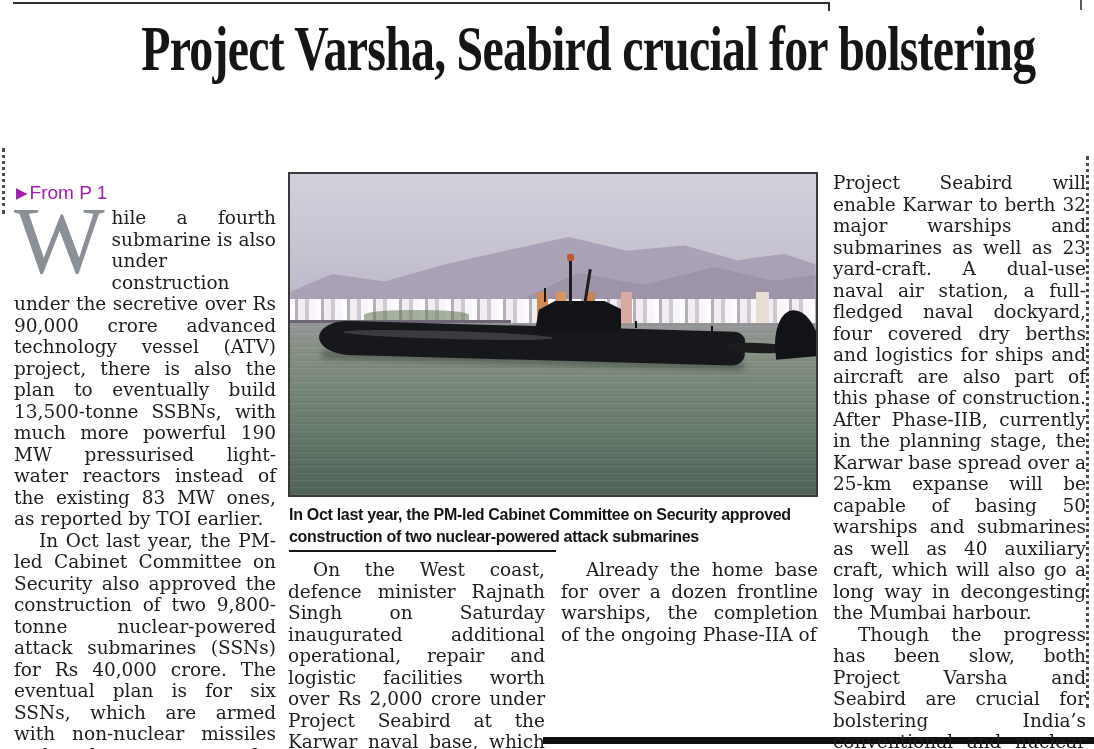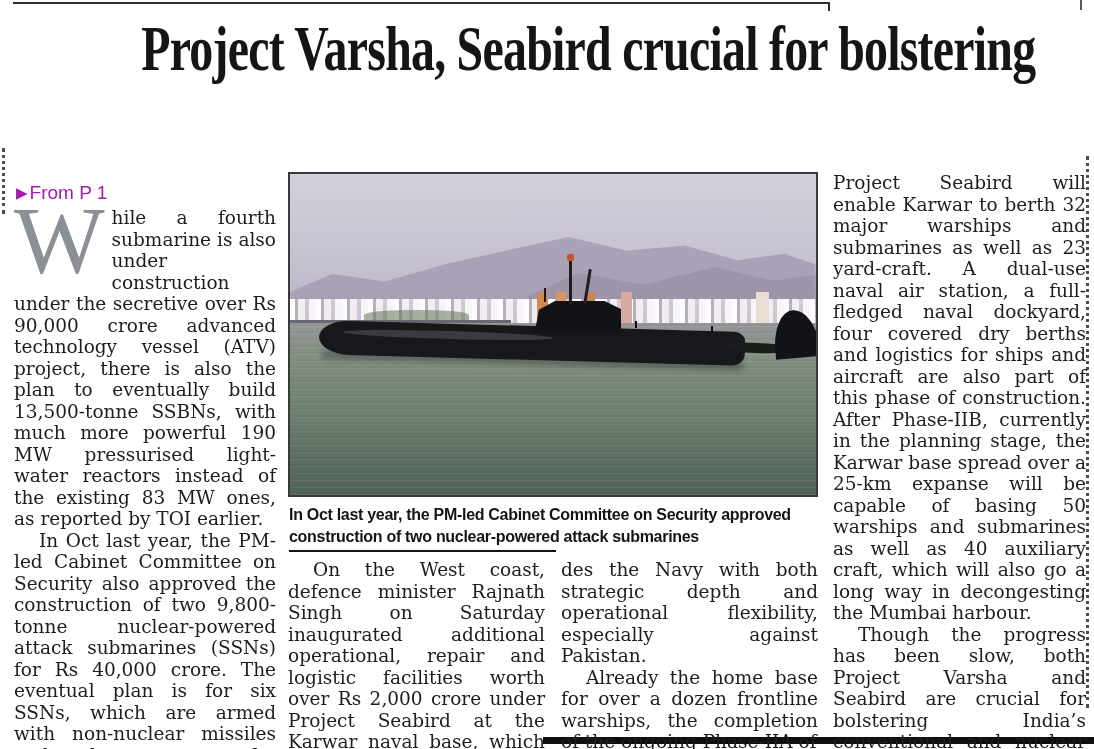--- a/index.html
+++ b/index.html
@@ -192,21 +192,20 @@
   </div>
 
   <div class="caption">In Oct last year, the PM-led Cabinet Committee on Security approved construction of two nuclear-powered attack submarines</div>
   <div class="caption-rule"></div>
 
   <div class="col col-mid-a">
     <p class="indent">On the West coast, defence minister Rajnath Singh on Saturday inaugurated additional operational, repair and logistic facilities worth over Rs 2,000 crore under Project Seabird at the Karwar naval base, which provi-</p>
   </div>
 
   <div class="col col-mid-b">
-    <p>des the Navy with both strategic depth and operational flexibility, especially against Pakistan.</p>
     <p class="indent">Already the home base for over a dozen frontline warships, the completion of the ongoing Phase-IIA of</p>
   </div>
 
   <div class="col col-right">
     <p>Project Seabird will enable Karwar to berth 32 major warships and submarines as well as 23 yard-craft. A dual-use naval air station, a full-fledged naval dockyard, four covered dry berths and logistics for ships and aircraft are also part of this phase of construction. After Phase-IIB, currently in the planning stage, the Karwar base spread over a 25-km expanse will be capable of basing 50 warships and submarines as well as 40 auxiliary craft, which will also go a long way in decongesting the Mumbai harbour.</p>
     <p class="indent">Though the progress has been slow, both Project Varsha and Seabird are crucial for bolstering India’s conventional and nuclear deterrence naval capabilities in the future.</p>
   </div>
 
 </div>
 

